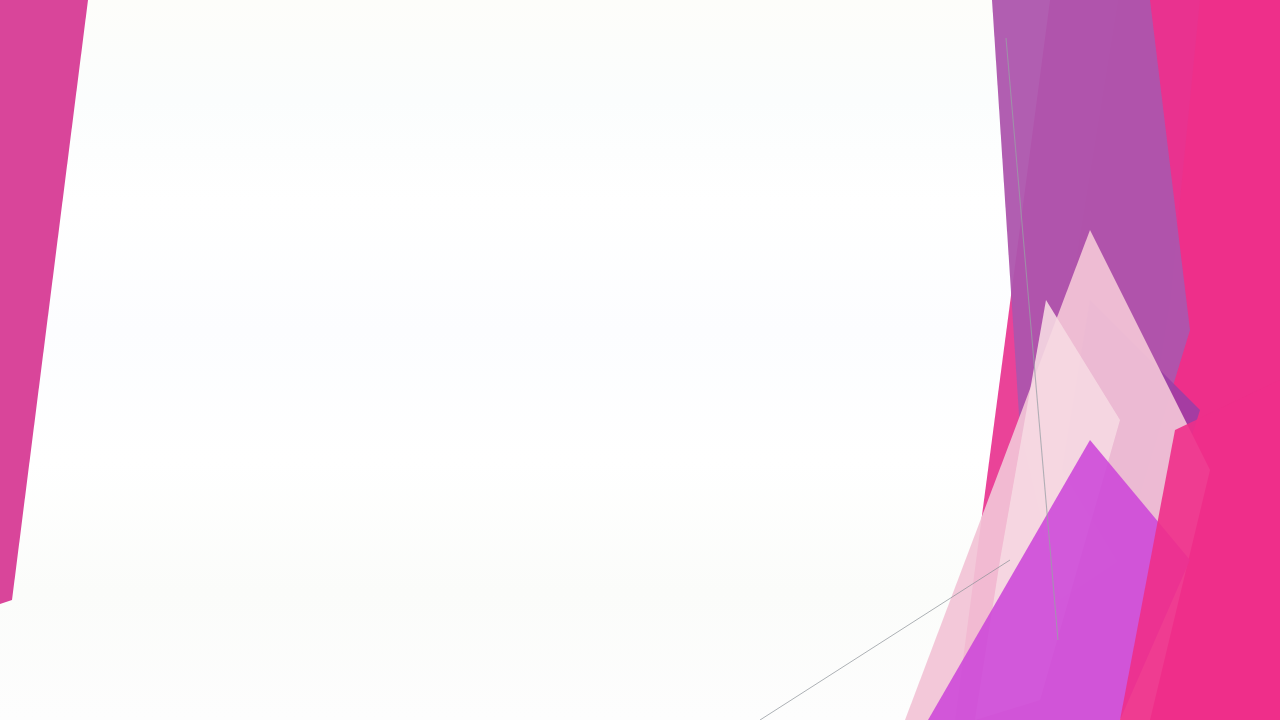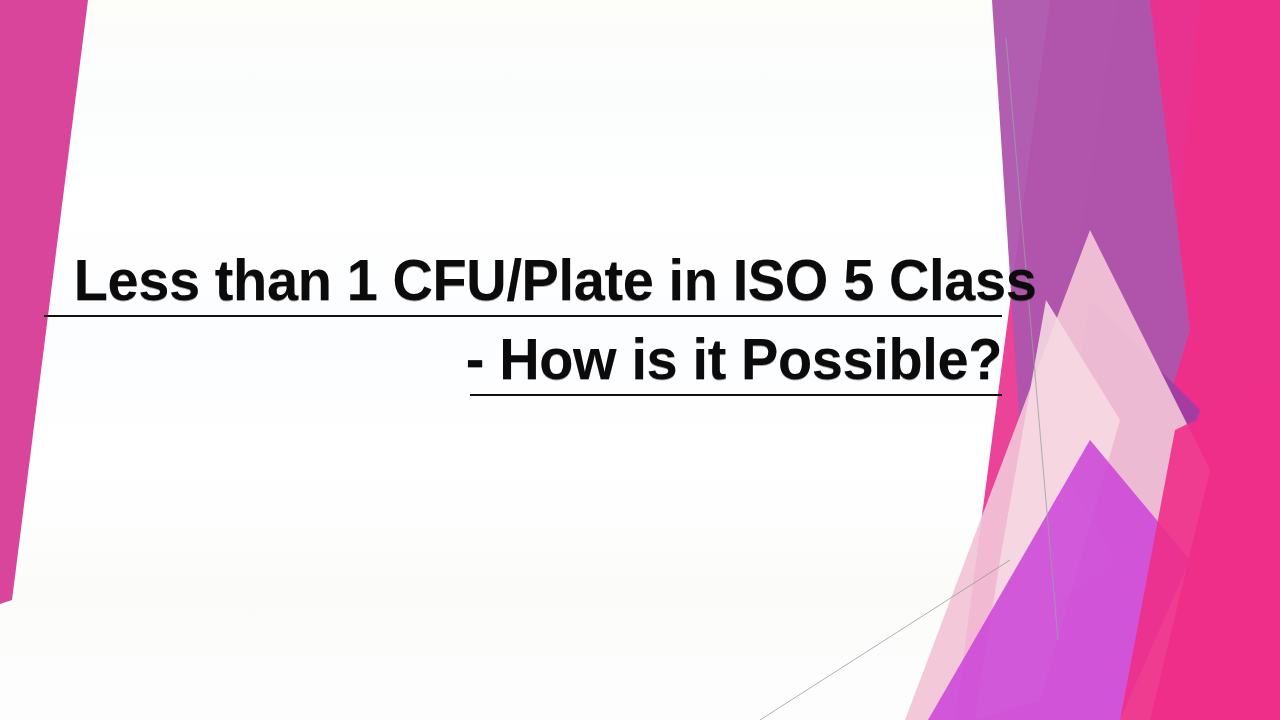--- a/index.html
+++ b/index.html
@@ -111,32 +111,13 @@
     <polygon points="1046,300 1120,420 1040,700 975,720 1000,560" fill="#f6d9e2" opacity="0.9"></polygon>
 
     <polygon points="1090,440 1190,560 1120,720 928,720" fill="#cc44d8" opacity="0.86"></polygon>
 
     <polygon points="1175,430 1280,380 1280,720 1120,720" fill="#ee2f8a" opacity="0.9"></polygon>
 
     <line x1="1006" y1="38" x2="1058" y2="640" stroke="#9aa0a6" stroke-width="1.1" opacity="0.75"></line>
     <line x1="760" y1="720" x2="1010" y2="560" stroke="#8b9197" stroke-width="1" opacity="0.7"></line>
   </svg>
 
-  <div id="title-block">
-
-    <div class="tline-wrap">
-      <span class="tline">Less than 1 CFU/Plate in ISO 5 Class</span>
-      <div class="tline-rule" id="rule-1"></div>
-      <div class="reflection" id="refl-1">
-        
-      </div>
-    </div>
-
-    <div class="tline-wrap" id="line2-wrap">
-      <span class="tline">- How is it Possible?</span>
-      <div class="tline-rule" id="rule-2"></div>
-      <div class="reflection" id="refl-2">
-        
-      </div>
-    </div>
-
-  </div>
 </div>
 
 </body></html>

